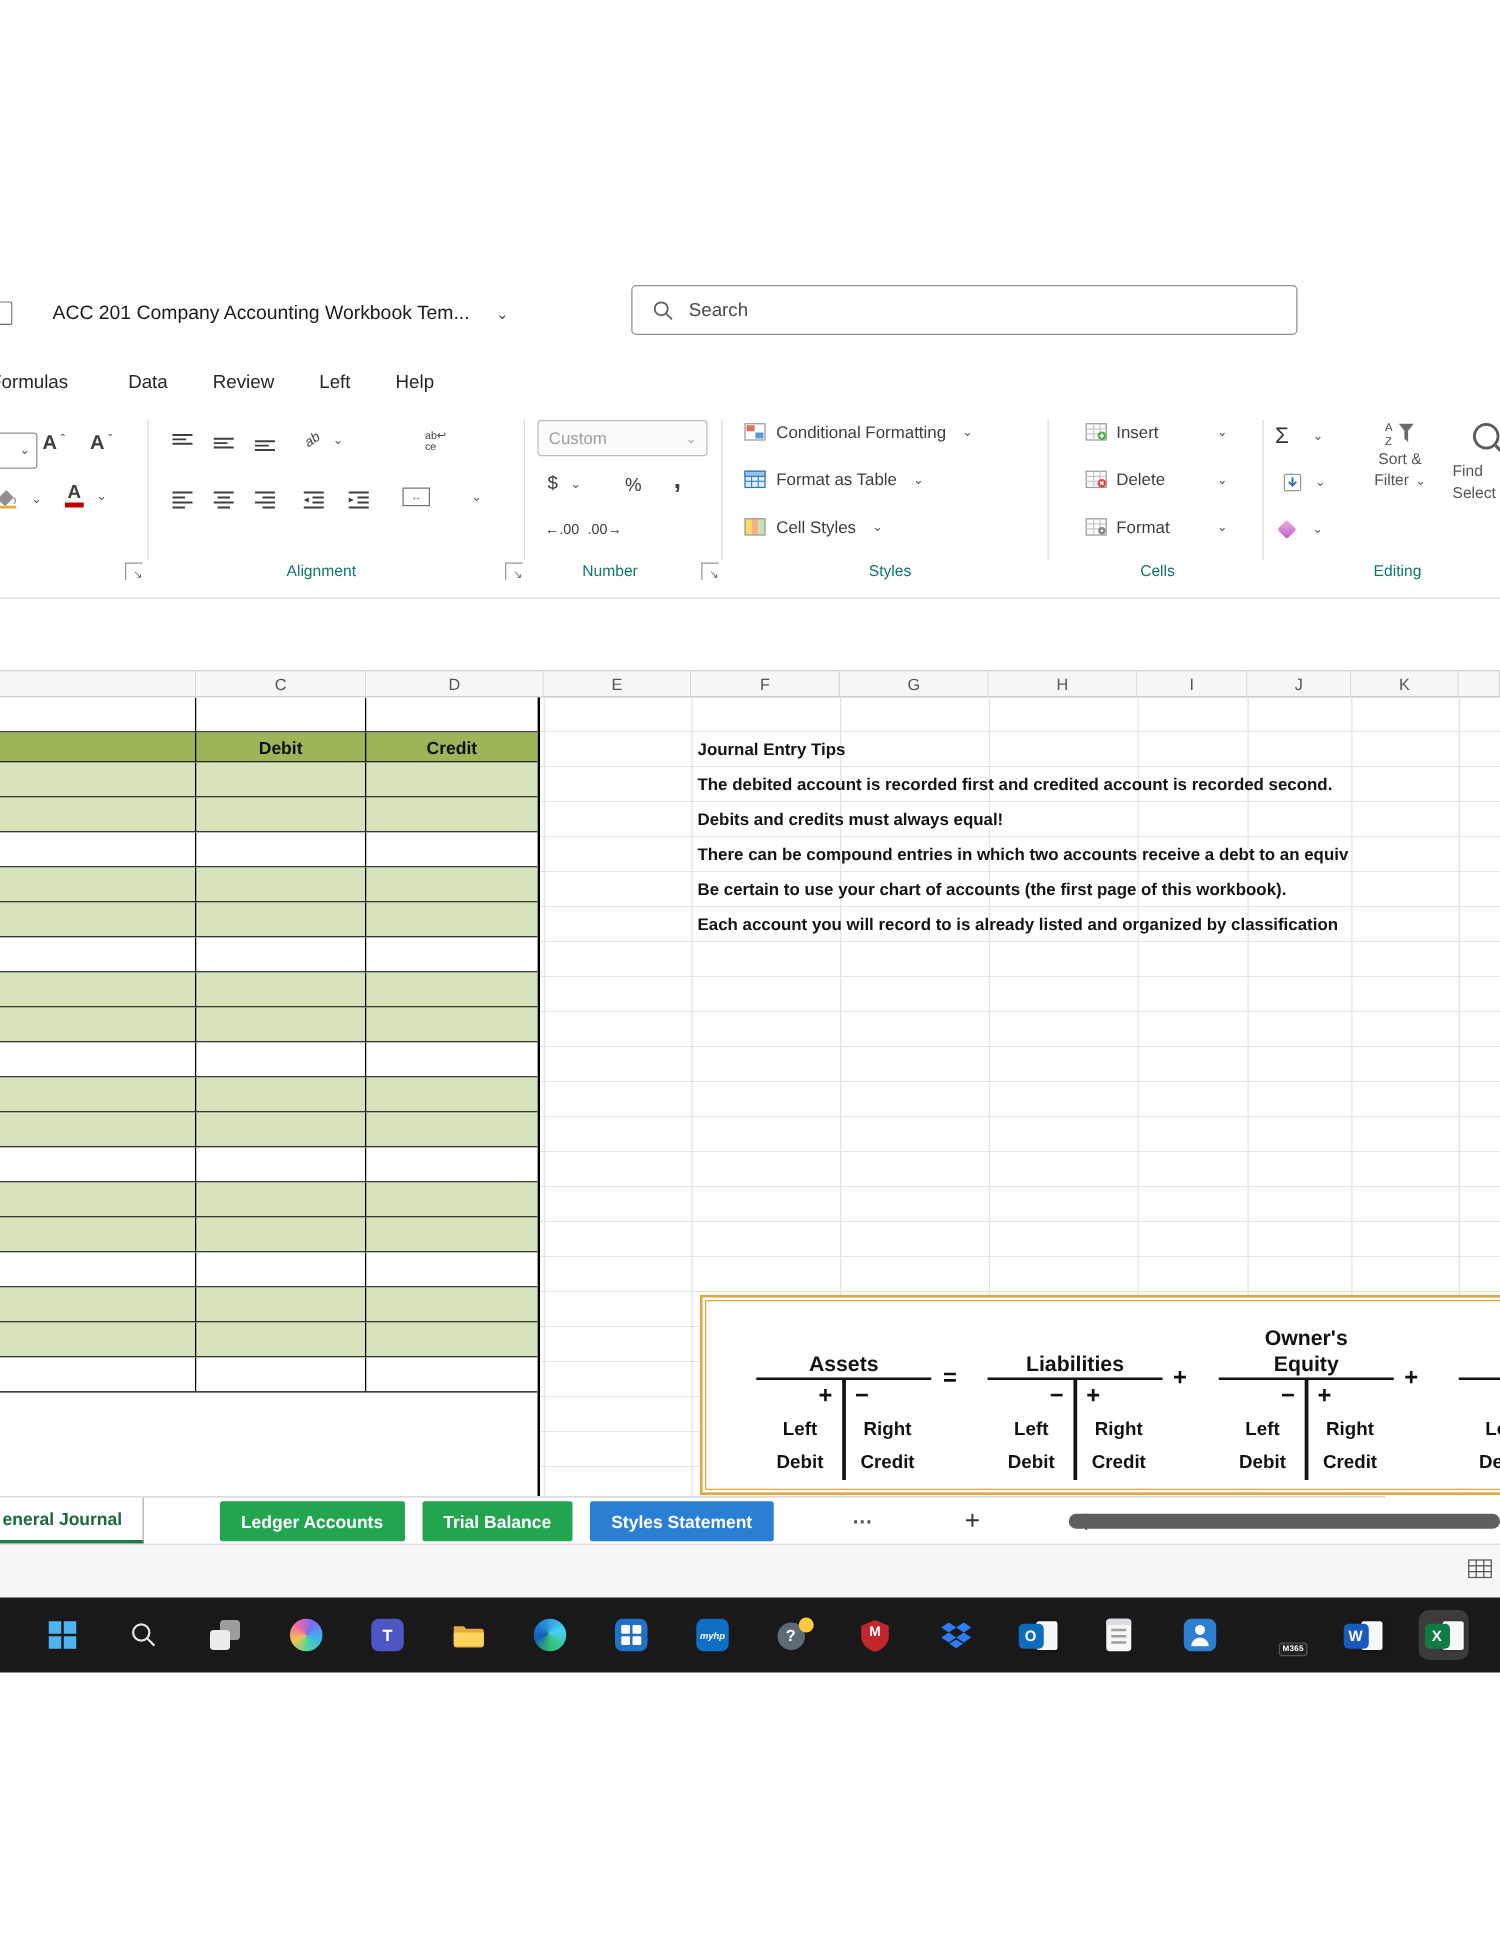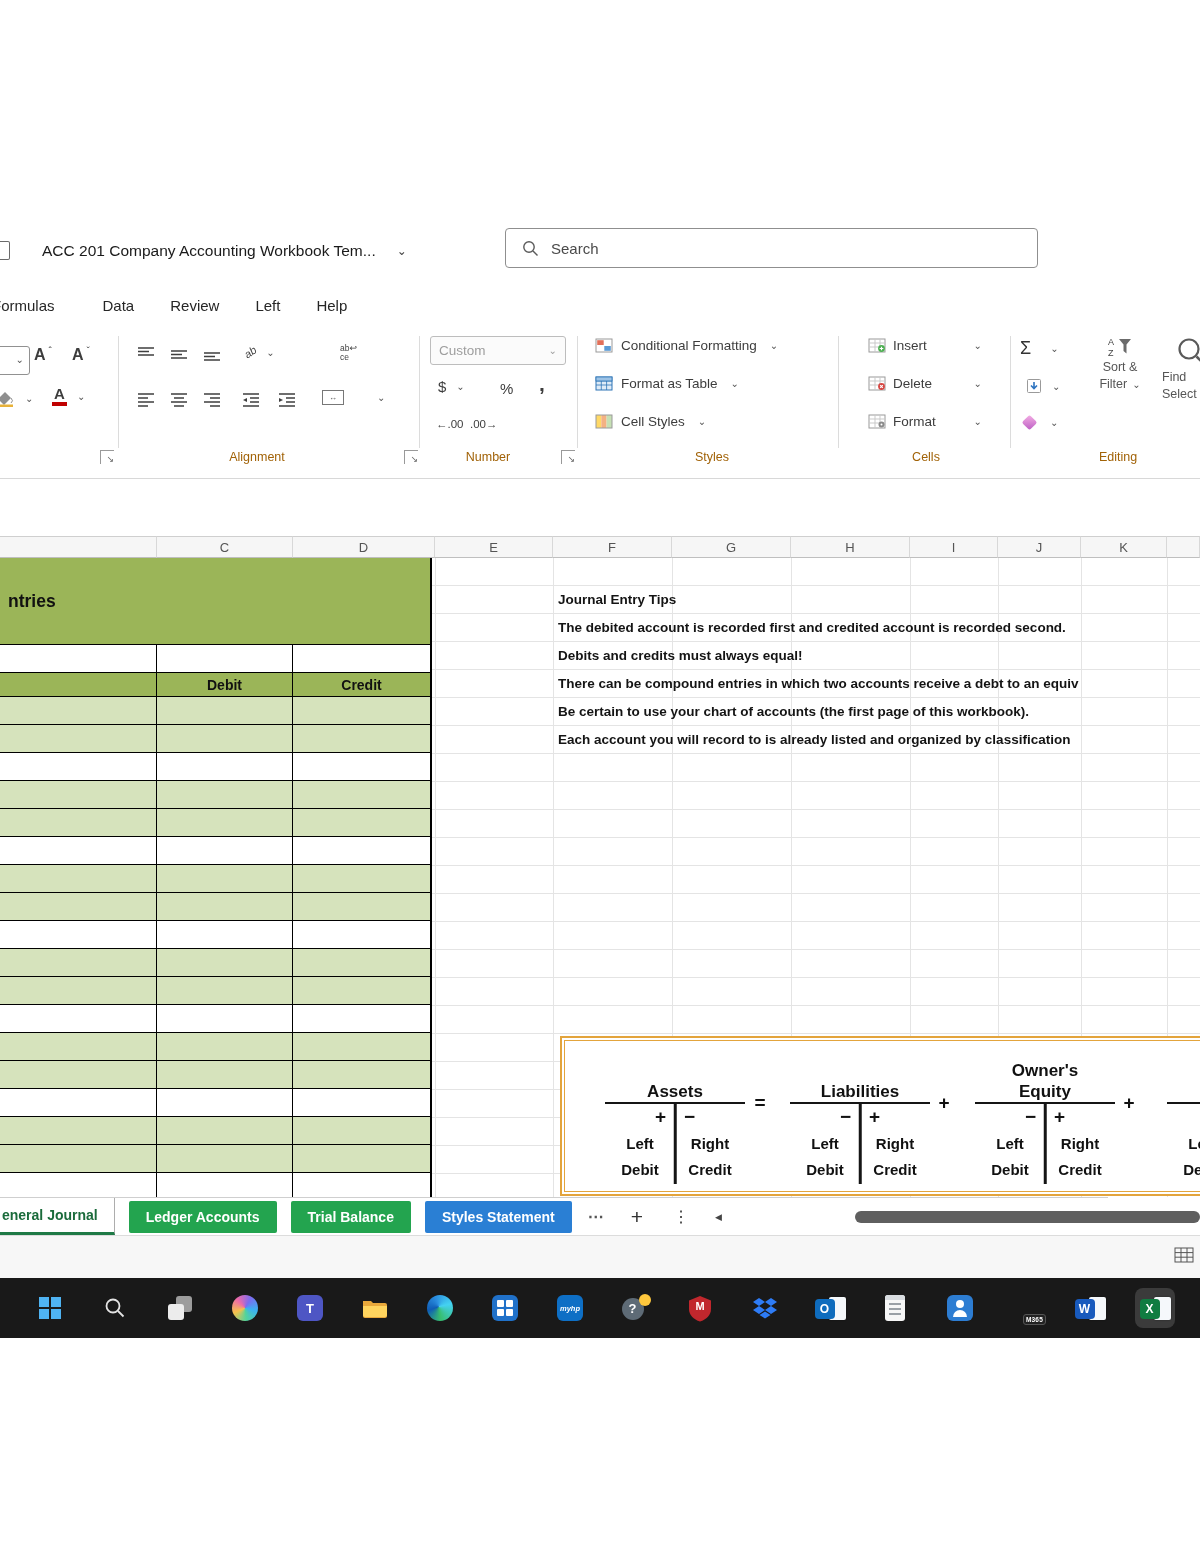--- a/index.html
+++ b/index.html
@@ -16,21 +16,21 @@
 
   
   .menubar{position:absolute;left:0;top:290px;height:30px;display:flex;gap:36px;align-items:center;font-size:15px;color:#262626;}
   .menuitem{cursor:default;}
   .menuitem:first-child{margin-left:-8px;}
   .menuitem:nth-child(2){margin-left:12px;}
 
   
   .ribbon{position:absolute;left:0;top:330px;width:1200px;height:148px;background:#fff;}
   .rdiv{position:absolute;top:6px;height:112px;width:1px;background:#dcdcdc;}
-  .rlabel{position:absolute;top:120px;font-size:12.5px;color:#a16207;transform:translateX(-50%);white-space:nowrap;}
+  .rlabel{position:absolute;top:120px;font-size:12.5px;color:#0f766e;transform:translateX(-50%);white-space:nowrap;}
   .rlaunch{position:absolute;top:120px;width:13px;height:13px;font-size:9px;color:#666;border-top:1px solid #999;border-left:1px solid #999;
            display:flex;align-items:flex-end;justify-content:flex-end;line-height:9px;}
   .cv{font-size:10px;color:#555;margin-left:5px;}
   .rbtn{position:absolute;display:flex;align-items:center;gap:5px;font-size:14px;color:#3d3d3d;white-space:nowrap;}
   .fragbox{position:absolute;left:-30px;top:16px;width:58px;height:27px;border:1px solid #919191;border-radius:3px;}
   .fragbox .cv{position:absolute;right:5px;top:7px;}
   .bigA{font-size:16px;font-weight:600;color:#3d3d3d;}
   .caret{font-size:10px;color:#3d3d3d;align-self:flex-start;margin-left:-2px;}
   .fcol{display:inline-flex;flex-direction:column;align-items:center;line-height:14px;}
   .fcol .fA{font-size:15px;font-weight:600;}
@@ -95,21 +95,21 @@
   .thalf{position:absolute;top:0;width:50%;}
   .tl{left:0;} .tr{right:0;}
   .tsign{height:26px;display:flex;align-items:center;font-weight:700;font-size:19px;color:#111;}
   .tl .tsign{justify-content:flex-end;padding-right:9px;}
   .tr .tsign{justify-content:flex-start;padding-left:9px;}
   .tlab{height:26px;display:flex;align-items:center;justify-content:center;font-weight:700;font-size:15px;color:#111;}
   .eqop{position:absolute;top:54px;transform:translateX(-50%);font-weight:700;font-size:19px;color:#111;}
 
   
   .tabbar{position:absolute;left:0;top:1197px;width:1108px;height:38px;background:#fff;border-top:1px solid #cfcfcf;
-          display:flex;align-items:center;z-index:4;box-sizing:border-box;}
+          display:flex;align-items:center;z-index:4;box-sizing:border-box;gap:47px;}
   .tab-active{height:37px;display:flex;align-items:center;padding:0 16px 0 2px;background:#fff;border-right:1px solid #adadad;
               border-bottom:3px solid #1F7A46;box-sizing:border-box;font-weight:700;font-size:14px;color:#1A6B3B;white-space:nowrap;}
   .tabgen{display:flex;align-items:center;}
   .tab-col{height:32px;display:flex;align-items:center;padding:0 17px;margin-left:14px;font-weight:600;font-size:14px;color:#fff;
            border-radius:2px;white-space:nowrap;}
   .tmore{margin-left:16px;color:#555;font-size:16px;font-weight:700;letter-spacing:1px;}
   .tadd{margin-left:26px;color:#333;font-size:21px;}
   .tkebab{margin-left:30px;color:#333;font-size:16px;}
   .tleft{margin-left:26px;color:#444;font-size:9px;}
   .hthumb{position:absolute;left:855px;top:13px;width:345px;height:12px;border-radius:6px;background:#5f5f5f;}
@@ -427,23 +427,20 @@
       <div class="vline" style="left: 553px;"></div>
       <div class="vline" style="left: 672px;"></div>
       <div class="vline" style="left: 791px;"></div>
       <div class="vline" style="left: 910px;"></div>
       <div class="vline" style="left: 998px;"></div>
       <div class="vline" style="left: 1081px;"></div>
       <div class="vline" style="left: 1167px;"></div>
     </div>
 
   <div class="jtable">
-    <div class="jtitle">
-      <span>ntries</span>
-    </div>
     <div class="jblank">
       <div class="c1"></div>
       <div class="c2"></div>
       <div class="c3"></div>
     </div>
     <div class="jhead">
       <div class="c1"></div>
       <div class="c2">Debit</div>
       <div class="c3">Credit</div>
     </div>

